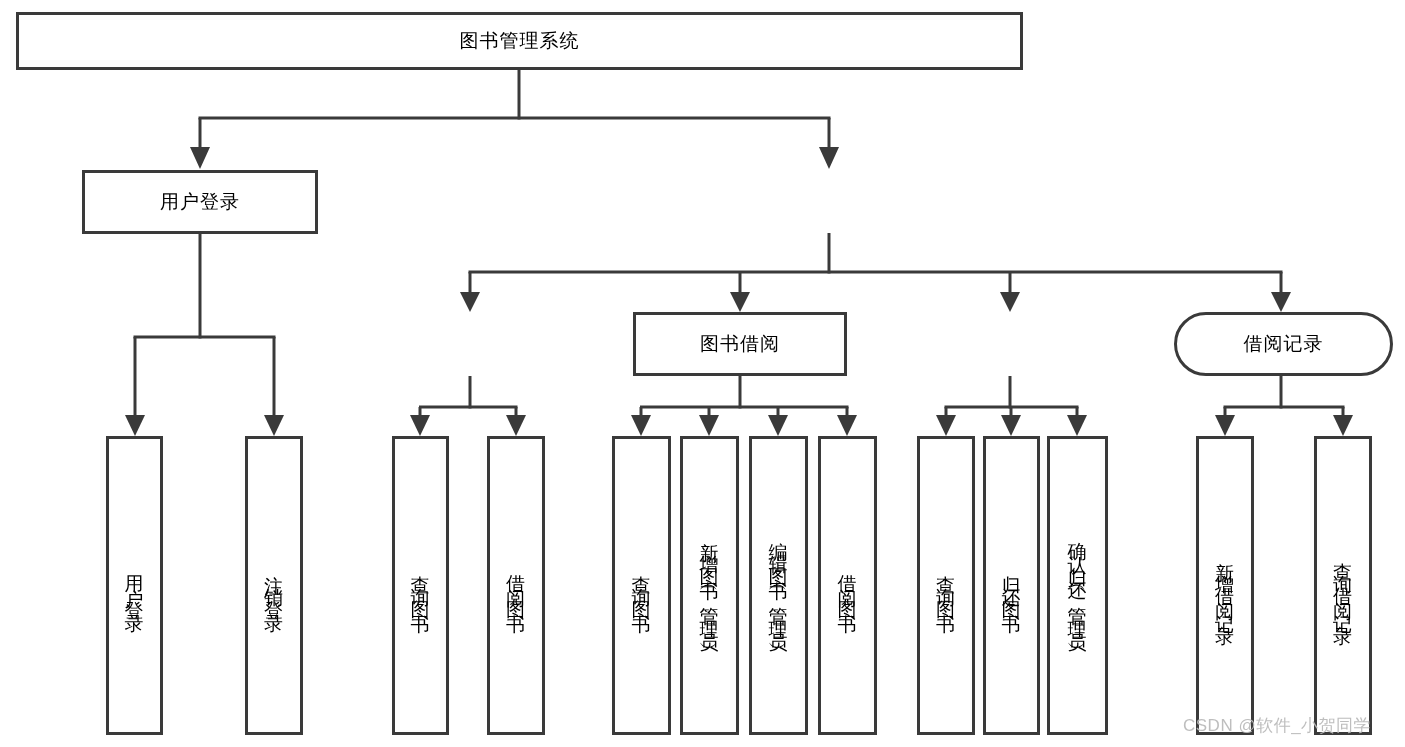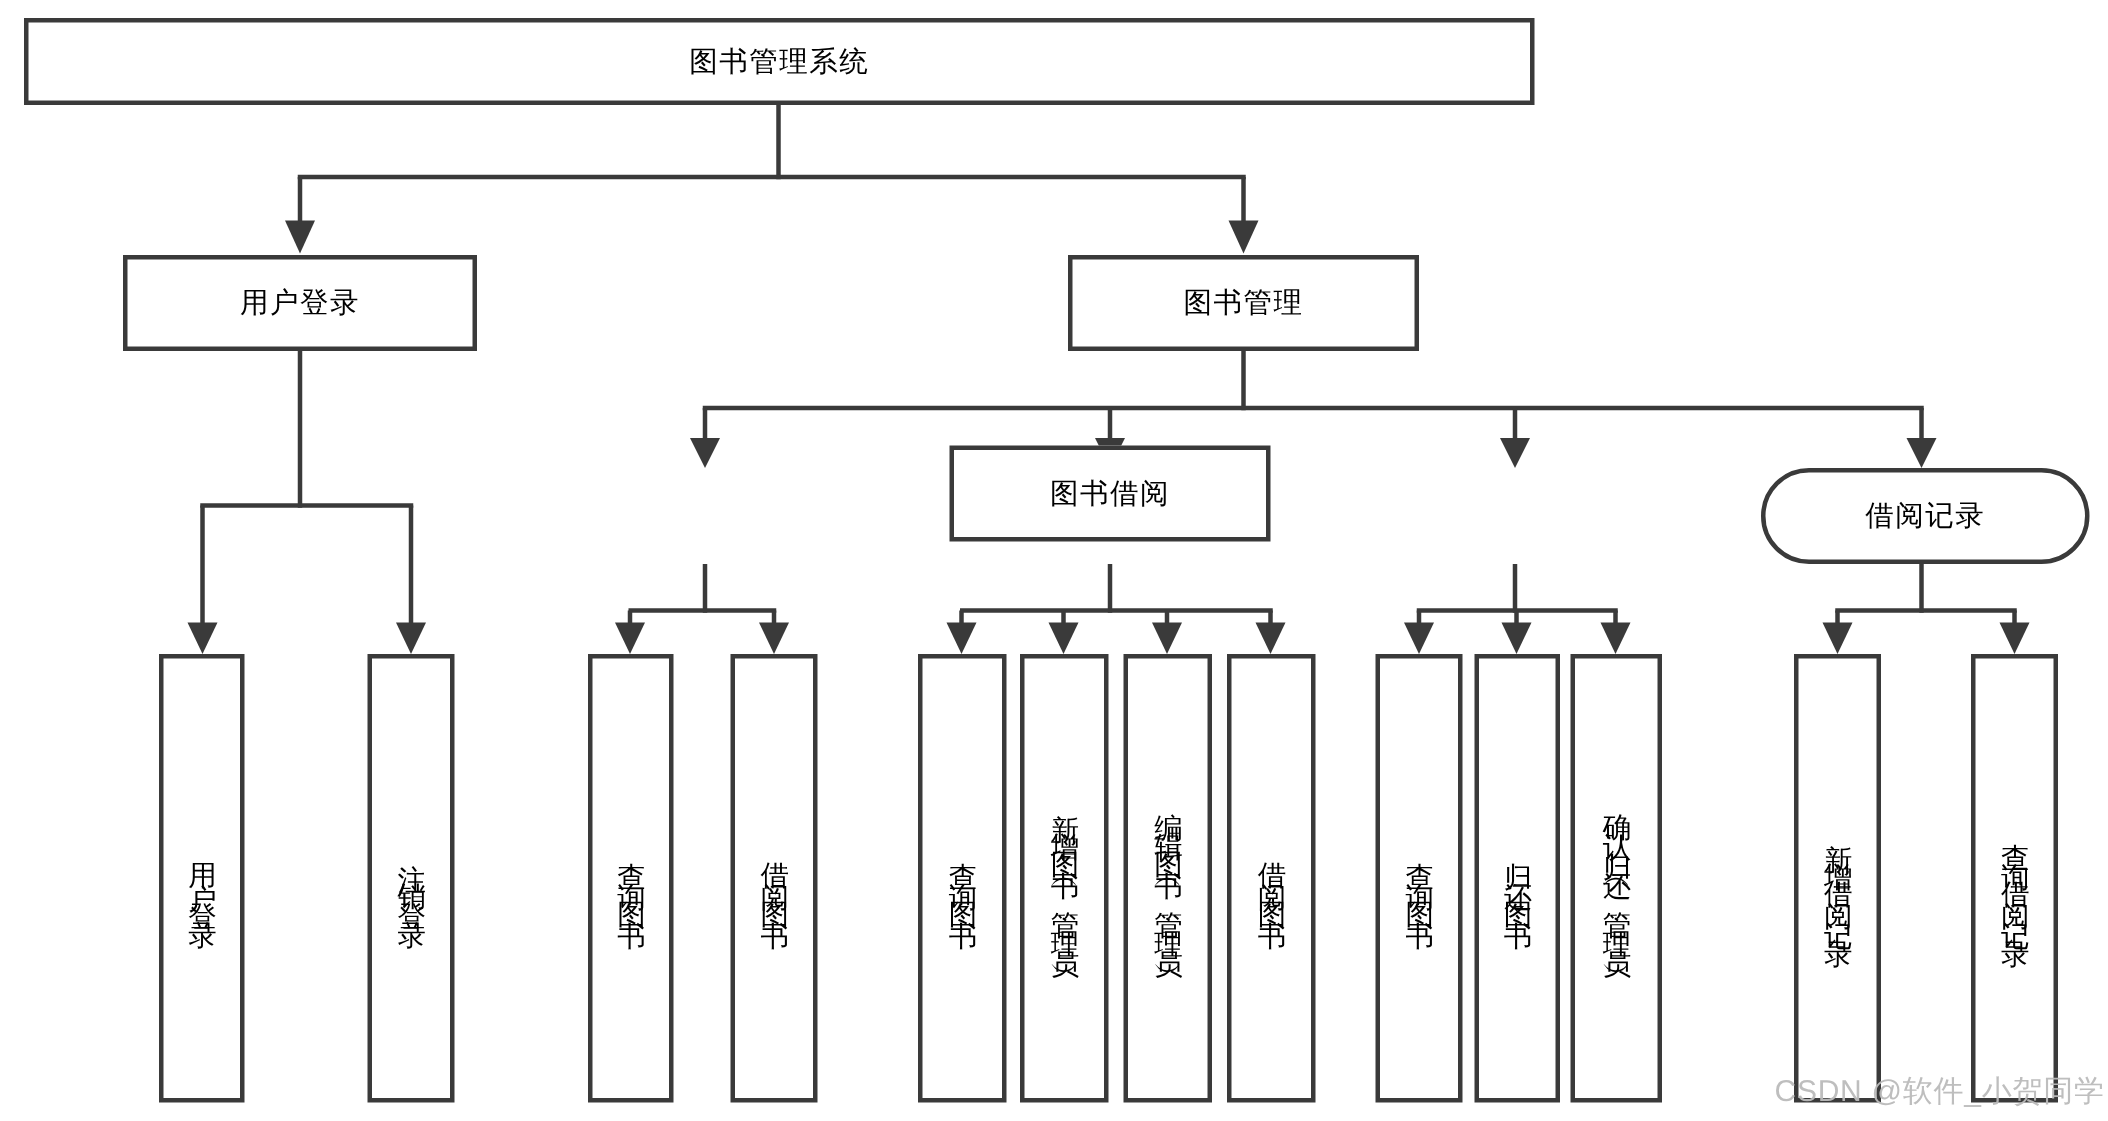--- a/index.html
+++ b/index.html
@@ -39,21 +39,21 @@
     text-orientation: mixed;
     font-size: 19px;
     letter-spacing: 13px;
     line-height: 1;
   }
   .watermark {
     position: absolute;
     left: 1183px;
     top: 714px;
     z-index: 5;
-    font-size: 20px;
+    font-size: 17px;
     color: rgba(187, 187, 187, 0.95);
     white-space: nowrap;
     letter-spacing: 0.5px;
   }
 </style>
 </head>
 <body>
 
 <div class="canvas">
 
@@ -135,25 +135,22 @@
     </g>
   </svg>
 
   <div class="node h" style="left:16px; top:12px; width:1007px; height:58px;">
     <span>图书管理系统</span>
   </div>
 
   <div class="node h" style="left:82px; top:170px; width:236px; height:64px;">
     <span>用户登录</span>
   </div>
-  <div class="node h" style="left:712px; top:170px; width:234px; height:64px;">
-    <span>图书管理</span>
-  </div>
-
-  <div class="node h" style="left:633px; top:297px; width:214px; height:64px;">
+
+  <div class="node h" style="left:633px; top:312px; width:214px; height:64px;">
     <span>图书借阅</span>
   </div>
   <div class="node h" style="left:1174px; top:312px; width:219px; height:64px;border-radius:32px;">
     <span>借阅记录</span>
   </div>
 
   <div class="node v" style="left:106px; width:57px;">
     <span>用户登录</span>
   </div>
   <div class="node v" style="left:245px; width:58px;">

